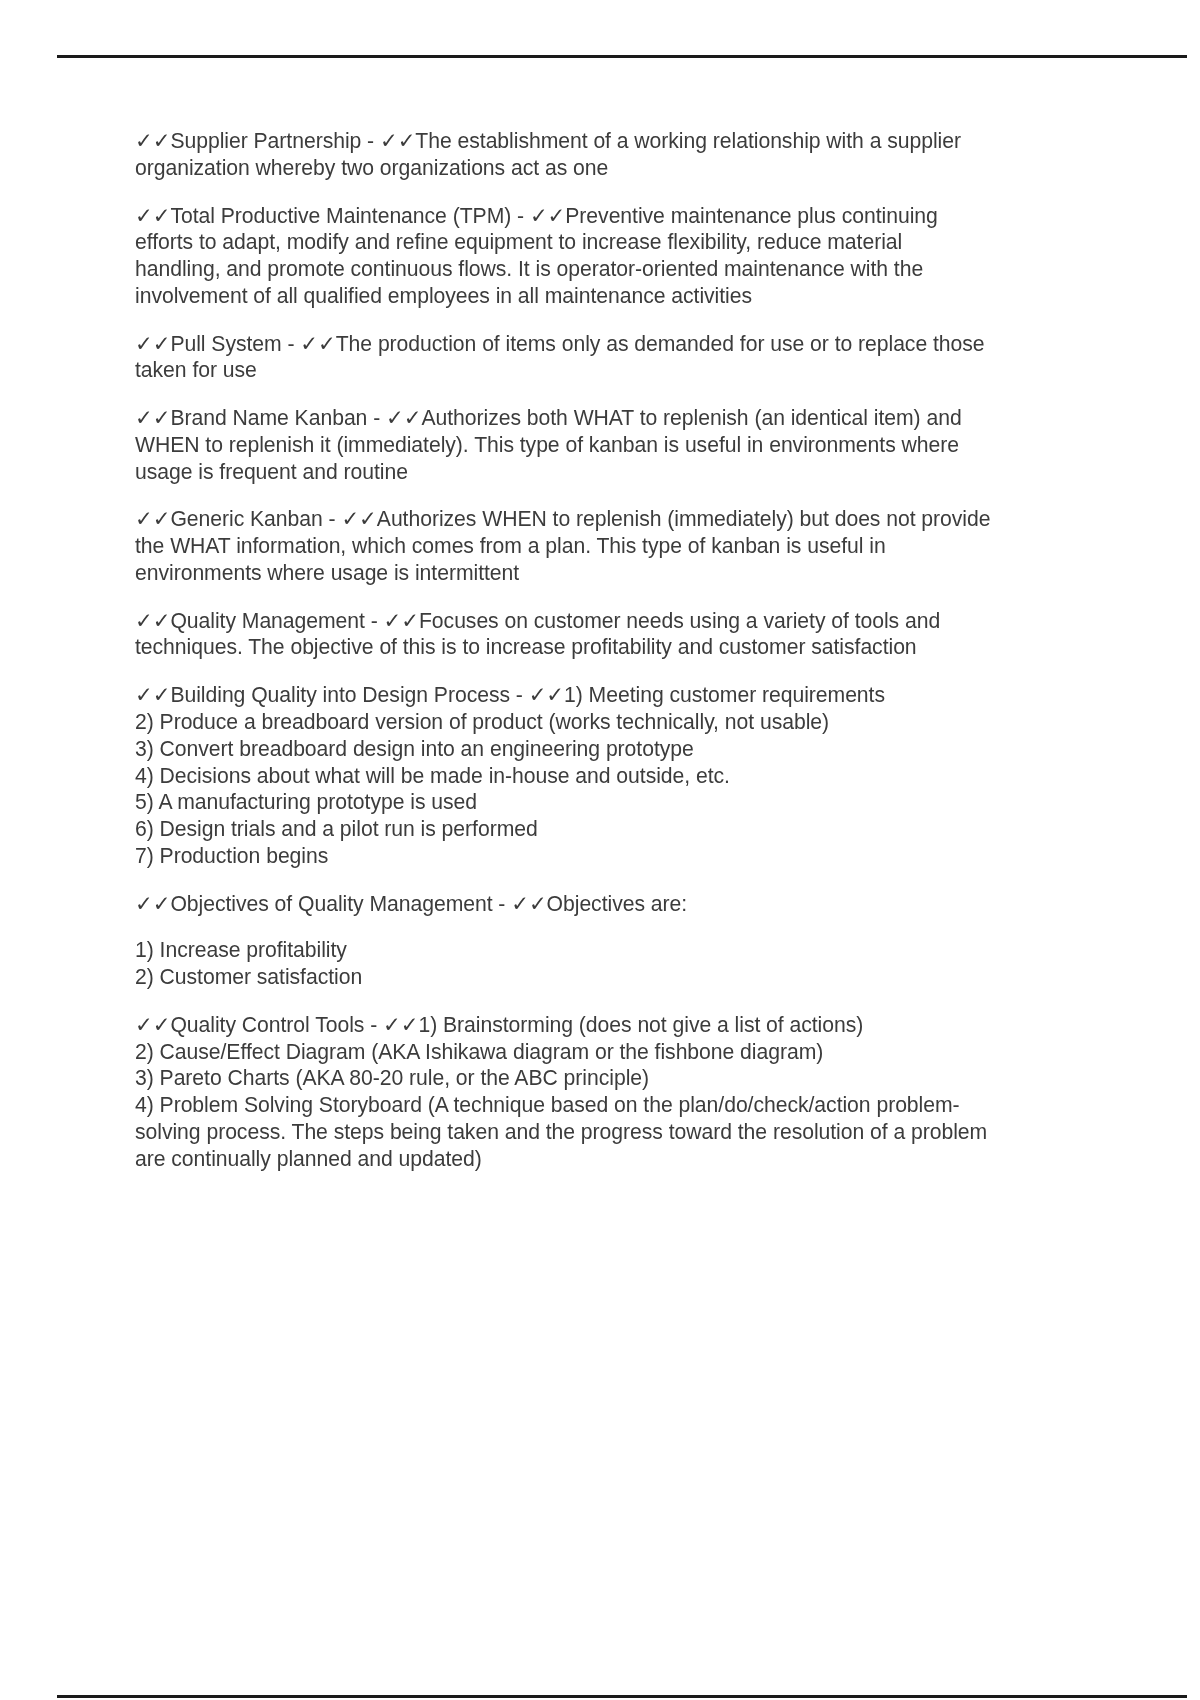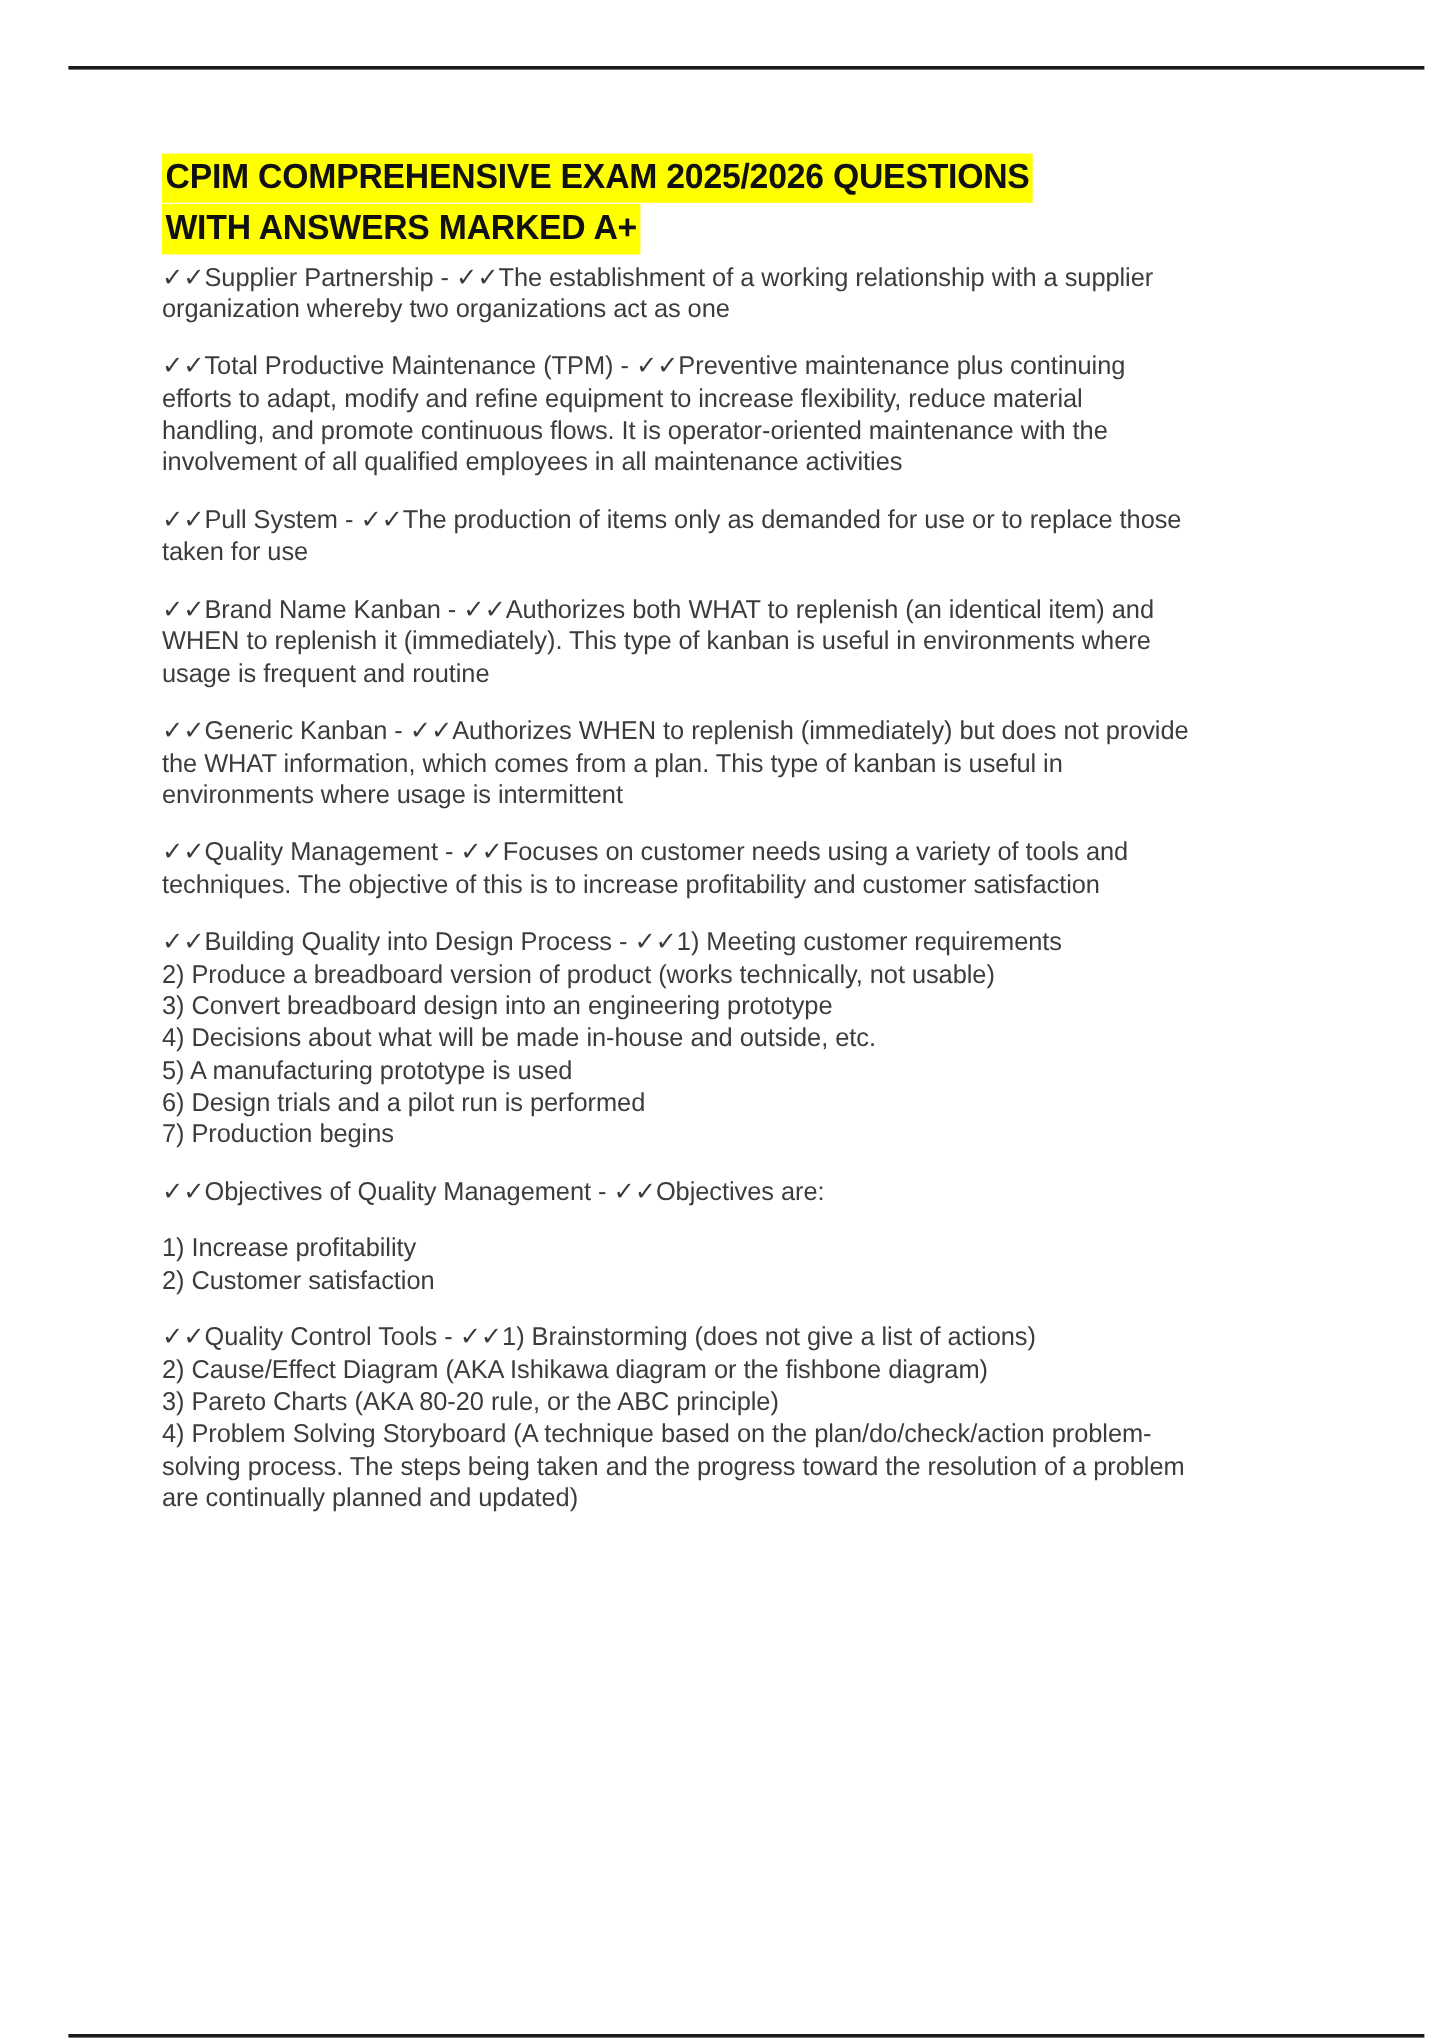--- a/index.html
+++ b/index.html
@@ -79,24 +79,20 @@
 </style>
 </head>
 <body>
 
 <div class="page">
 
   <div class="rule rule-top"></div>
 
   <div class="content">
 
-    <div class="title-block">
-      <span class="title-line">CPIM COMPREHENSIVE EXAM 2025/2026 QUESTIONS</span>
-      <span class="title-line">WITH ANSWERS MARKED A+</span>
-    </div>
 
     <p class="para">✓✓Supplier Partnership - ✓✓The establishment of a working relationship with a supplier organization whereby two organizations act as one</p>
     <p class="para">✓✓Total Productive Maintenance (TPM) - ✓✓Preventive maintenance plus continuing efforts to adapt, modify and refine equipment to increase flexibility, reduce material handling, and promote continuous flows. It is operator-oriented maintenance with the involvement of all qualified employees in all maintenance activities</p>
     <p class="para">✓✓Pull System - ✓✓The production of items only as demanded for use or to replace those taken for use</p>
     <p class="para">✓✓Brand Name Kanban - ✓✓Authorizes both WHAT to replenish (an identical item) and WHEN to replenish it (immediately). This type of kanban is useful in environments where usage is frequent and routine</p>
     <p class="para">✓✓Generic Kanban - ✓✓Authorizes WHEN to replenish (immediately) but does not provide the WHAT information, which comes from a plan. This type of kanban is useful in environments where usage is intermittent</p>
     <p class="para">✓✓Quality Management - ✓✓Focuses on customer needs using a variety of tools and techniques. The objective of this is to increase profitability and customer satisfaction</p>
 
     <div class="lines">
       <span class="ln">✓✓Building Quality into Design Process - ✓✓1) Meeting customer requirements</span>

